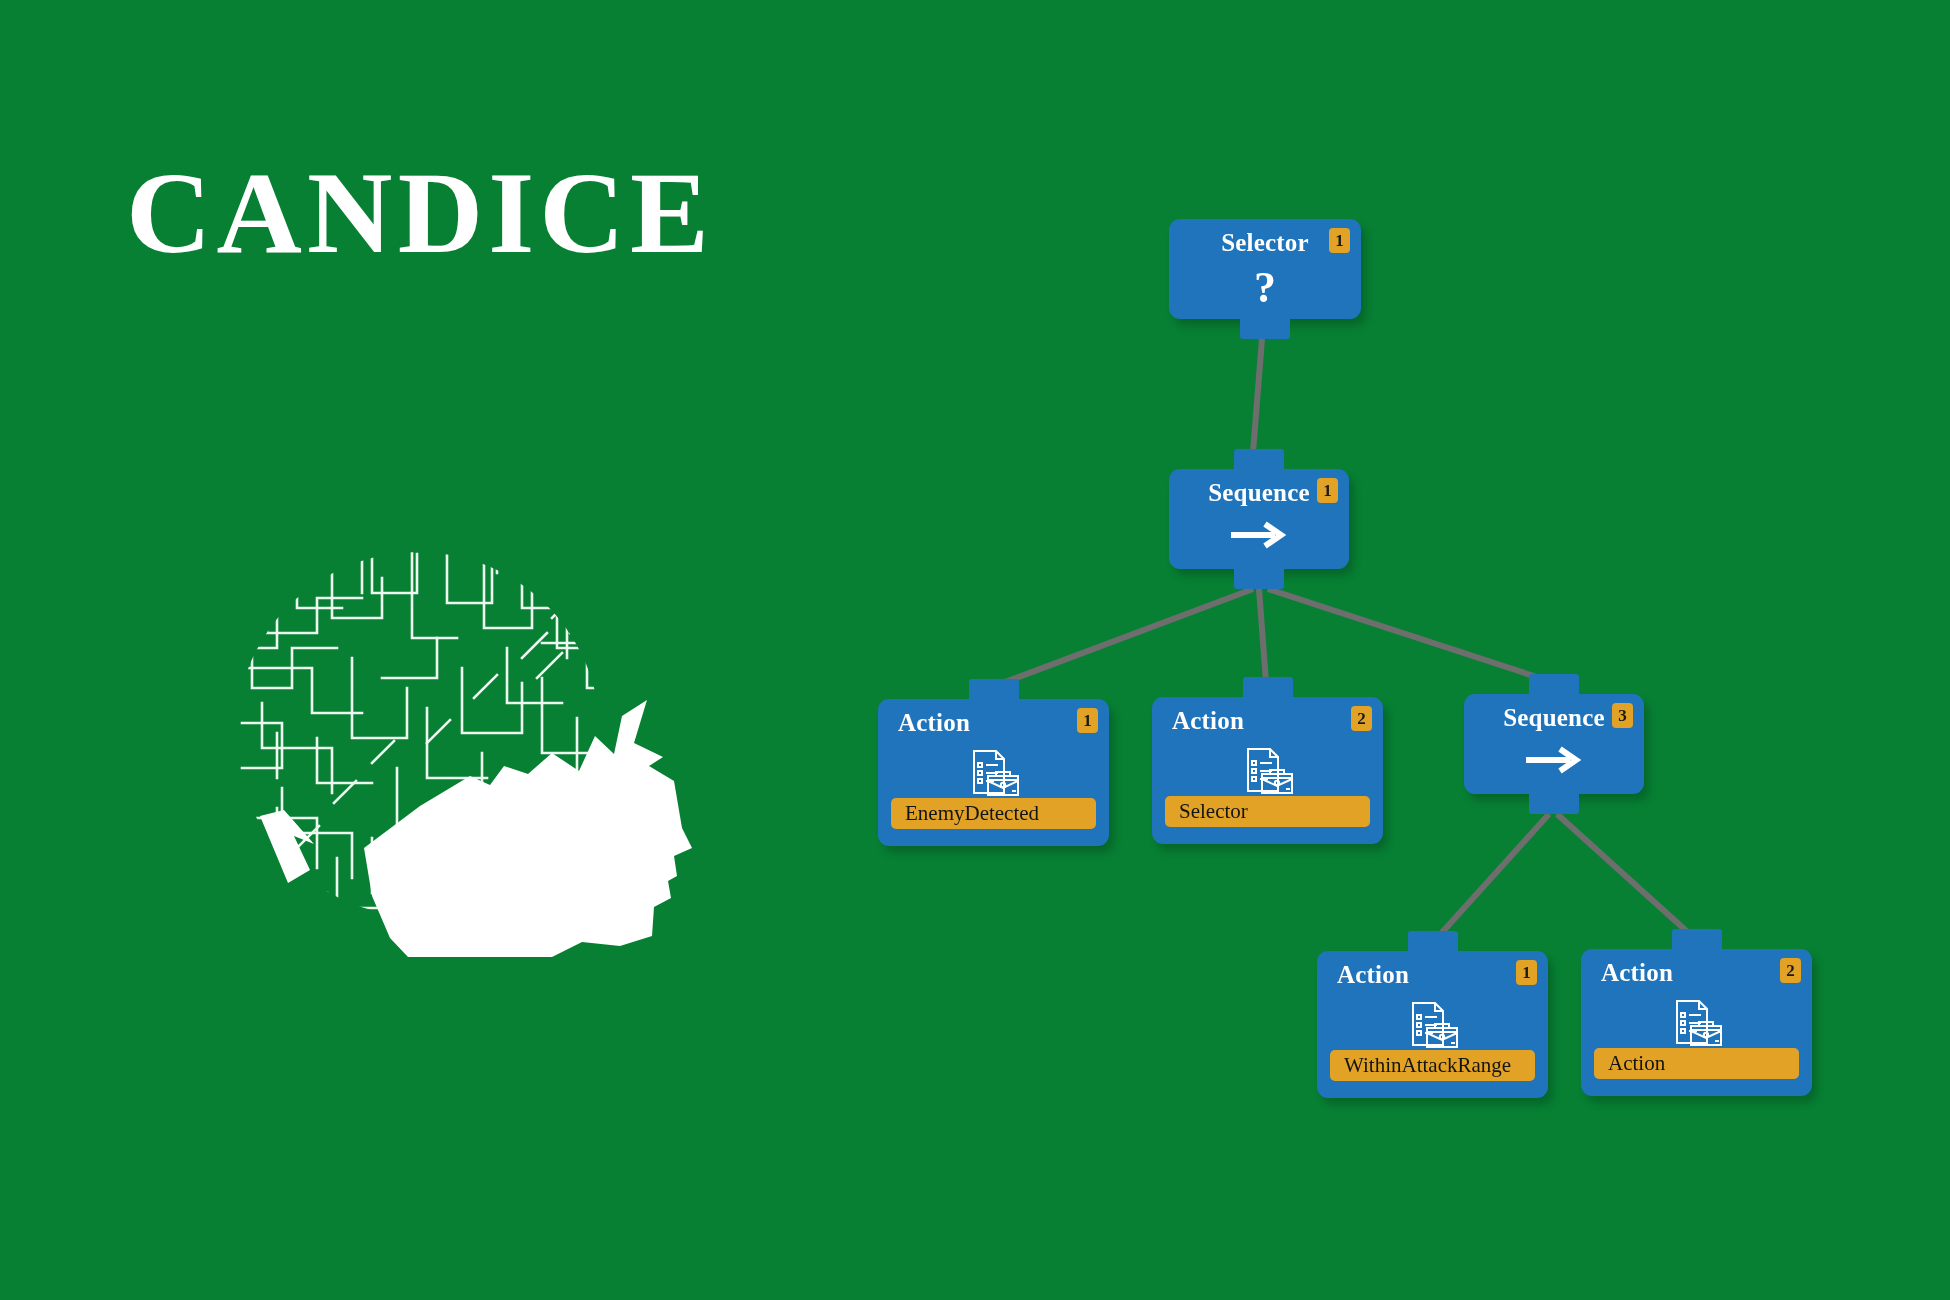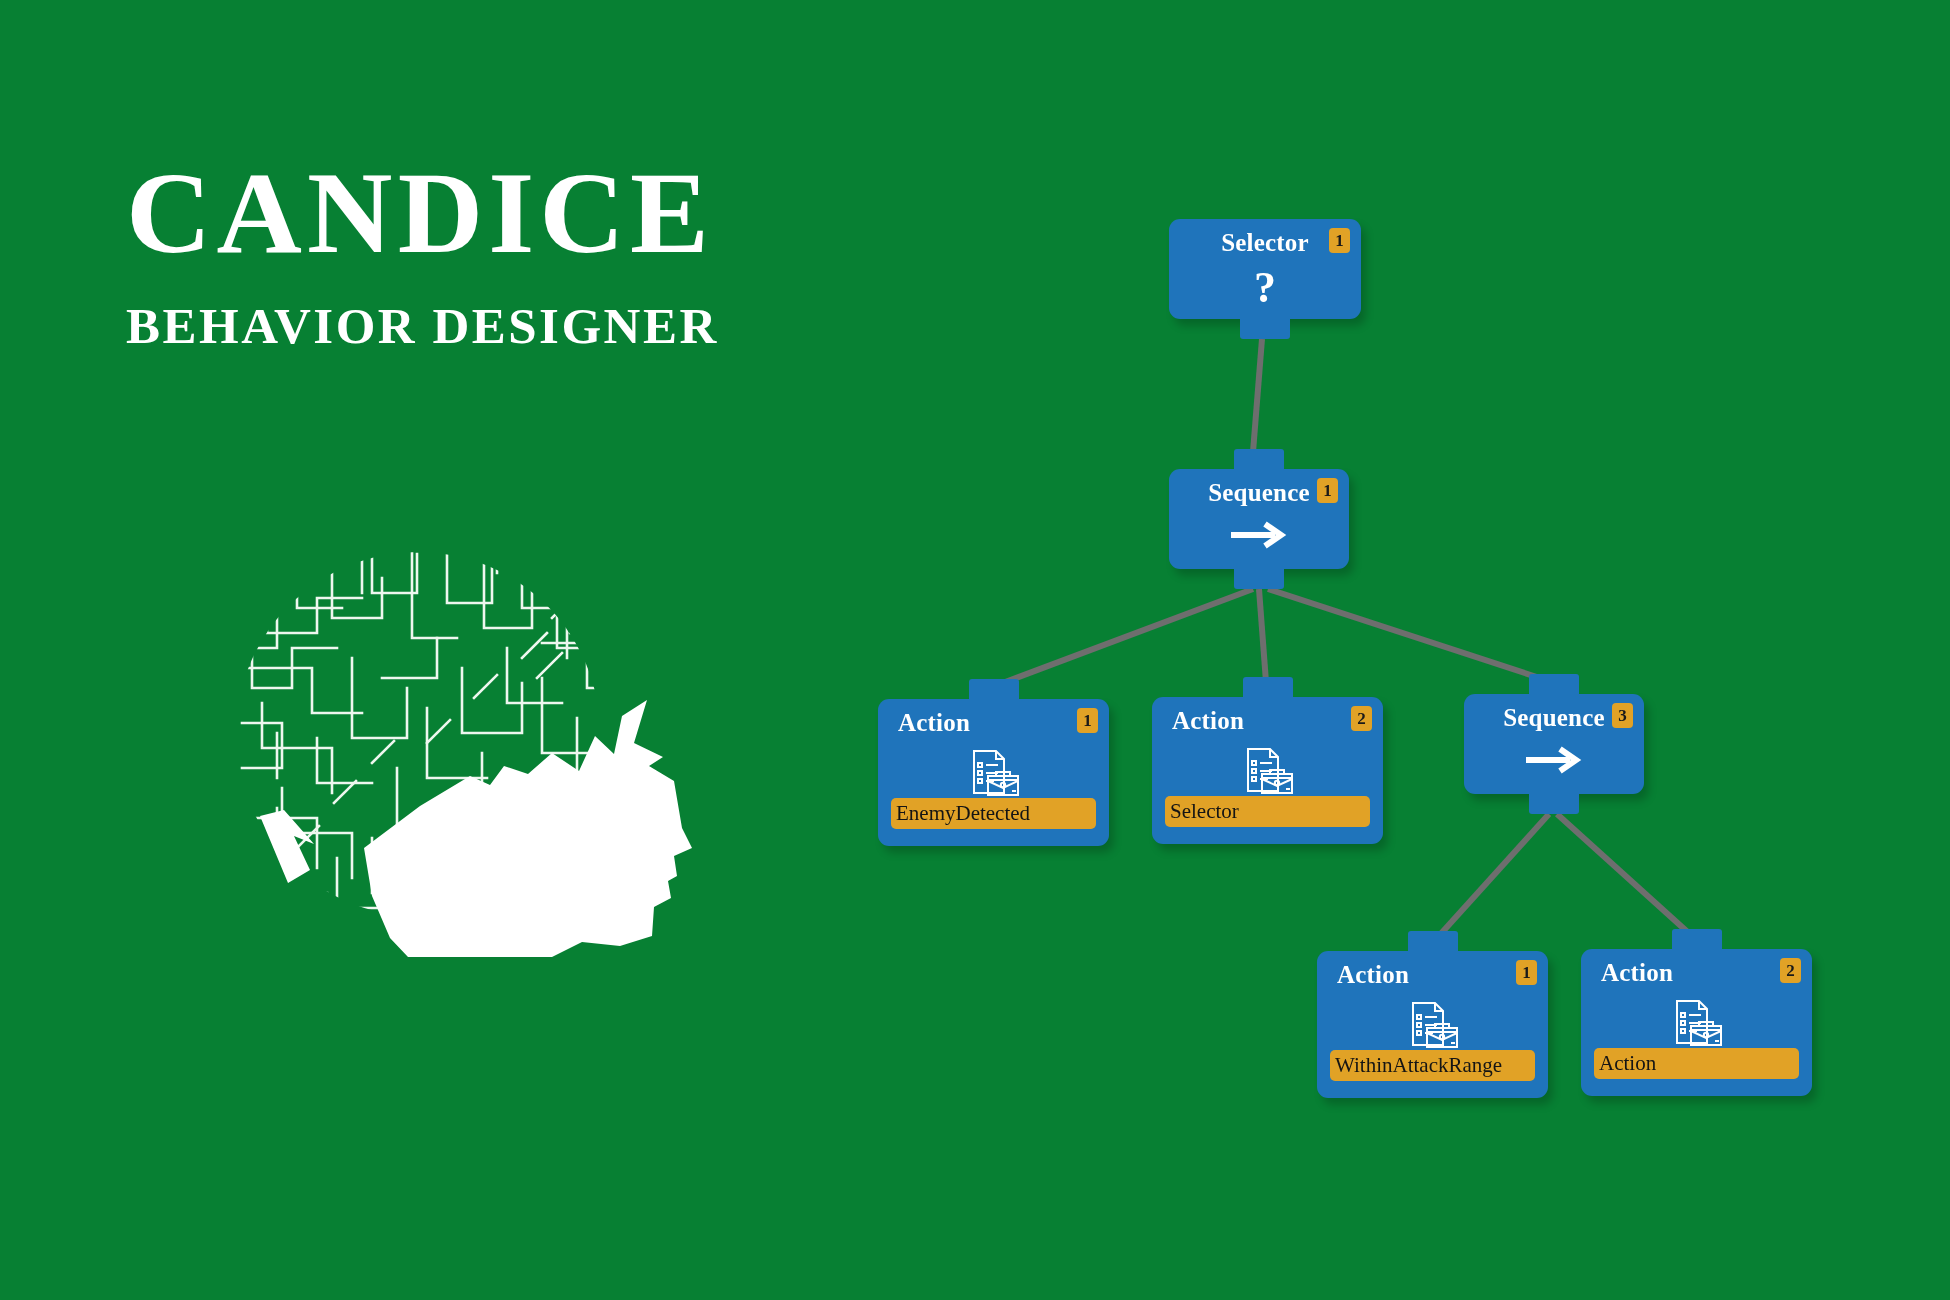--- a/index.html
+++ b/index.html
@@ -153,21 +153,21 @@
     right: 13px;
     bottom: 17px;
     height: 31px;
     background: #e1a226;
     border-radius: 5px;
     color: #141414;
     font-size: 21px;
     font-weight: 400;
     display: flex;
     align-items: center;
-    padding-left: 5px;
+    padding-left: 14px;
     box-sizing: border-box;
     white-space: nowrap;
     overflow: hidden;
   }
 
   
   .n-selector  { left: 1169px; top: 219px;  width: 192px; height: 100px; }
   .n-sequence1 { left: 1169px; top: 469px;  width: 180px; height: 100px; }
   .n-action1   { left: 878px;  top: 699px;  width: 231px; height: 147px; }
   .n-action2   { left: 1152px; top: 697px;  width: 231px; height: 147px; }
@@ -175,21 +175,20 @@
   .n-action3   { left: 1317px; top: 951px;  width: 231px; height: 147px; }
   .n-action4   { left: 1581px; top: 949px;  width: 231px; height: 147px; }
 </style>
 </head>
 <body>
 
 <div id="stage">
 
   <div class="brand">
     <div class="brand-title">CANDICE</div>
-    <div class="brand-sub">BEHAVIOR DESIGNER</div>
   </div>
 
   <div class="logo-wrap">
     <svg viewBox="0 0 480 465" xmlns="http://www.w3.org/2000/svg" aria-hidden="true">
       <defs>
         <clipPath id="brainClip">
           <circle cx="196" cy="196" r="182"></circle>
         </clipPath>
         <clipPath id="brainMinusHead">
           <path d="M14 196 A182 182 0 1 1 378 196 A182 182 0 1 1 14 196 Z

